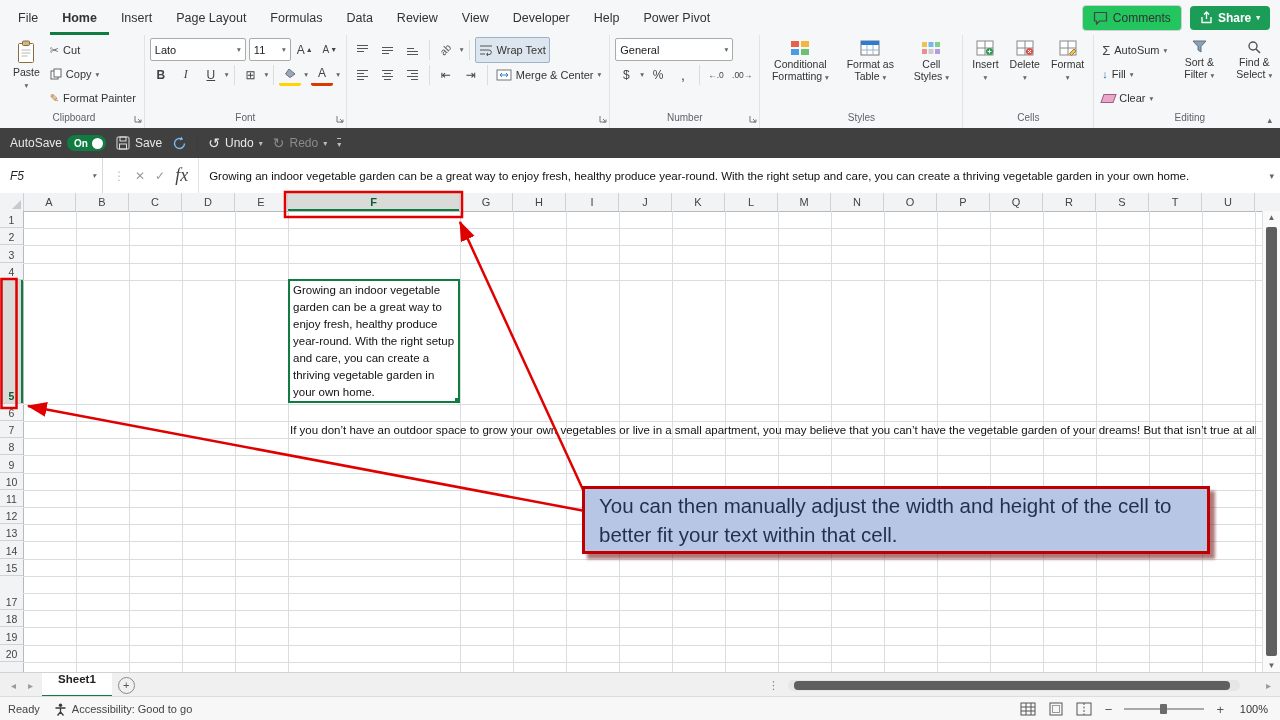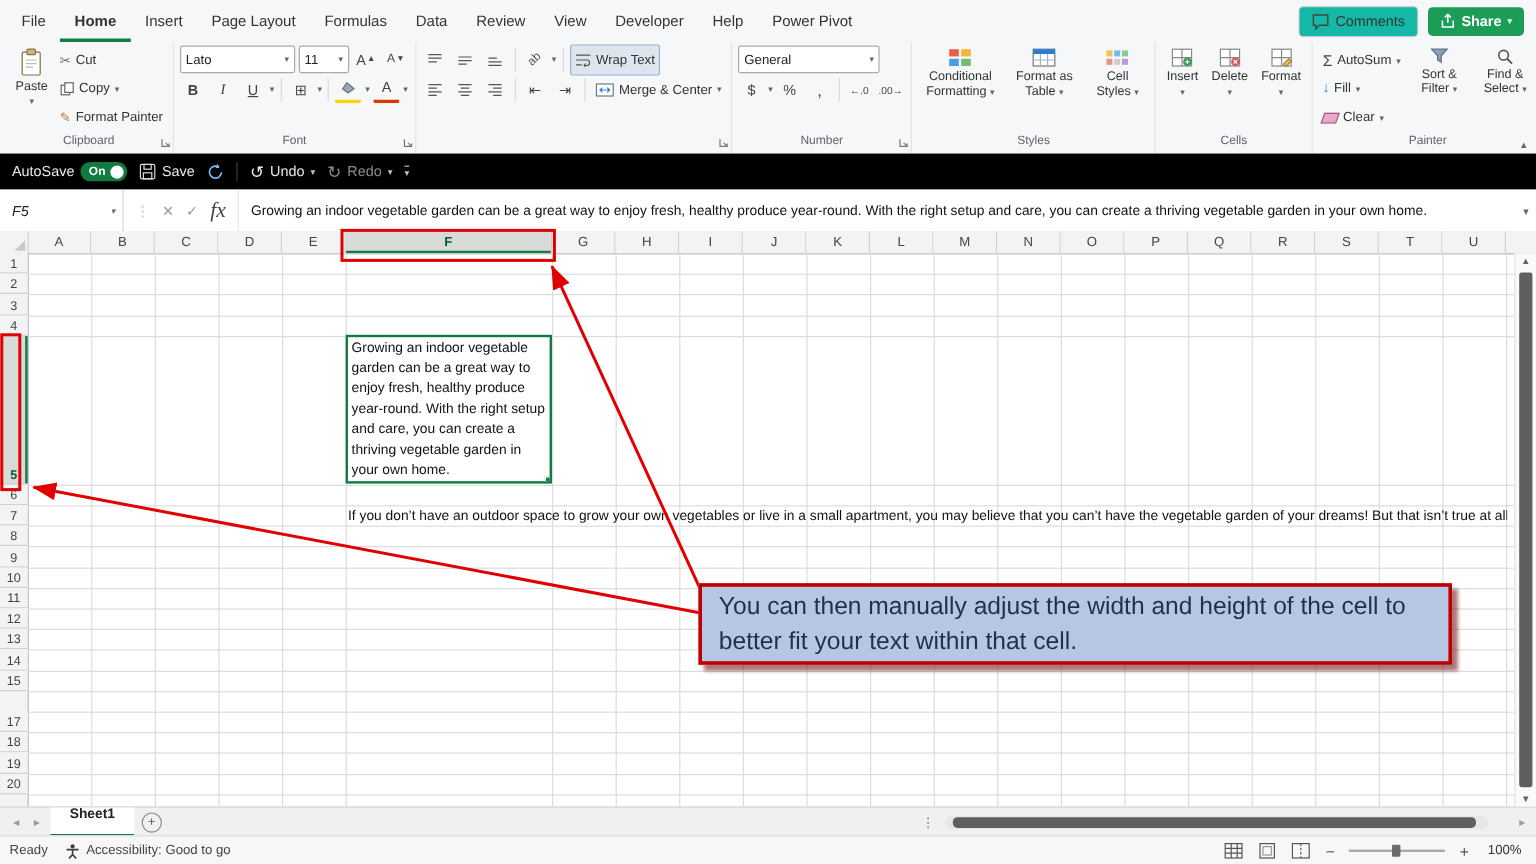--- a/index.html
+++ b/index.html
@@ -7,21 +7,21 @@
        font-family:"Liberation Sans",sans-serif;color:#262626;font-size:12px;}
   .band{position:absolute;left:0;right:0;}
 
   
   #tabsbar{top:0;height:35px;background:#f6f7f8;display:flex;align-items:center;}
   #ribbon-tabs{display:flex;align-items:stretch;height:100%;padding-left:6px;}
   .rtab{padding:0 12px;display:flex;align-items:center;font-size:12.5px;color:#333;cursor:default;}
   .rtab.active{font-weight:bold;box-shadow:inset 0 -3px 0 #107c41;}
   #tabsbar-right{margin-left:auto;display:flex;align-items:center;gap:8px;padding-right:10px;}
   .pillbtn{display:flex;align-items:center;gap:5px;height:24px;padding:0 10px;border-radius:4px;
-           background:#14b8a6;border:1px solid #d0d0d0;font-size:12px;color:#333;}
+           background:#22c55e;border:1px solid #d0d0d0;font-size:12px;color:#333;}
   .sharebtn{background:#1b9c57;border:none;color:#fff;font-weight:bold;}
   .sharebtn .car{color:#e8f5ee;}
 
   
   #ribbon{top:35px;height:93px;background:#f6f7f8;border-bottom:1px solid #cfcfcf;display:flex;align-items:stretch;padding-left:4px;}
   .rg{display:flex;flex-direction:column;border-right:1px solid #e2e3e5;padding:3px 5px 0;position:relative;}
   .rg-body{flex:1;display:flex;align-items:flex-start;gap:3px;}
   .rg-label{height:17px;font-size:10px;color:#5f6368;text-align:center;line-height:14px;}
   .dlg{position:absolute;right:2px;bottom:2px;}
   .bigbtn{display:flex;flex-direction:column;align-items:center;padding:2px 4px;font-size:10.5px;
@@ -38,21 +38,21 @@
   .vsep{width:1px;height:20px;background:#dcdcdc;margin:0 2px;}
   .toggled{background:#dde6ee;border:1px solid #9ab4cc;border-radius:2px;}
   .redbar{border-bottom:3px solid #d83b01;line-height:12px;}
   .grnbar{border-bottom:3px solid #ffd400;line-height:12px;}
   .orient{display:inline-block;transform:rotate(-45deg);font-size:10px;color:#555;}
   .i-eraser{display:inline-block;width:11px;height:7px;background:#e9a8c9;border:1px solid #9e5f84;transform:skewX(-20deg);}
   .sigma{font-size:13px;color:#444;}
   #ribbon-collapse{position:absolute;right:8px;bottom:3px;font-size:9px;color:#666;}
 
   
-  #qat{top:128px;height:30px;background:#000000;display:flex;align-items:center;gap:10px;padding:0 10px;color:#e8e8e8;font-size:12px;}
+  #qat{top:128px;height:30px;background:#404040;display:flex;align-items:center;gap:10px;padding:0 10px;color:#e8e8e8;font-size:12px;}
   .qitem{display:flex;align-items:center;gap:5px;}
   .qsep{width:1px;height:16px;background:#3c3c3c;}
   .autosave-pill{display:flex;align-items:center;background:#107c41;border-radius:9px;height:16px;padding:0 3px 0 7px;gap:4px;}
   .autosave-pill span{font-size:10px;color:#fff;font-weight:bold;}
   .knob{width:11px;height:11px;border-radius:50%;background:#fff;}
   .dim{color:#8b8b8b;}
   .qat-caret{font-size:8px;color:#bdbdbd;}
   .qat-more{border-top:1px solid #bdbdbd;padding-top:1px;font-size:8px;color:#bdbdbd;}
 
   
@@ -416,21 +416,21 @@
           <span><span>Sort &amp; Filter</span> <span class="car">▾</span></span>
         </div>
         <div class="bigbtn" style="width:44px;">
           <svg width="14" height="14">
               <circle cx="6" cy="6" r="4" fill="none" stroke="#555" stroke-width="1.4"></circle>
               <path d="M9 9l4 4" stroke="#555" stroke-width="1.6"></path>
             </svg>
           <span><span>Find &amp; Select</span> <span class="car">▾</span></span>
         </div>
       </div>
-      <div class="rg-label">Painter</div>
+      <div class="rg-label">Editing</div>
     </div>
 
     <span id="ribbon-collapse">▴</span>
   </div>
 
   <div class="band" id="qat">
     <div class="qitem">
       <span>AutoSave</span>
       <span class="autosave-pill">
         <span>On</span>

